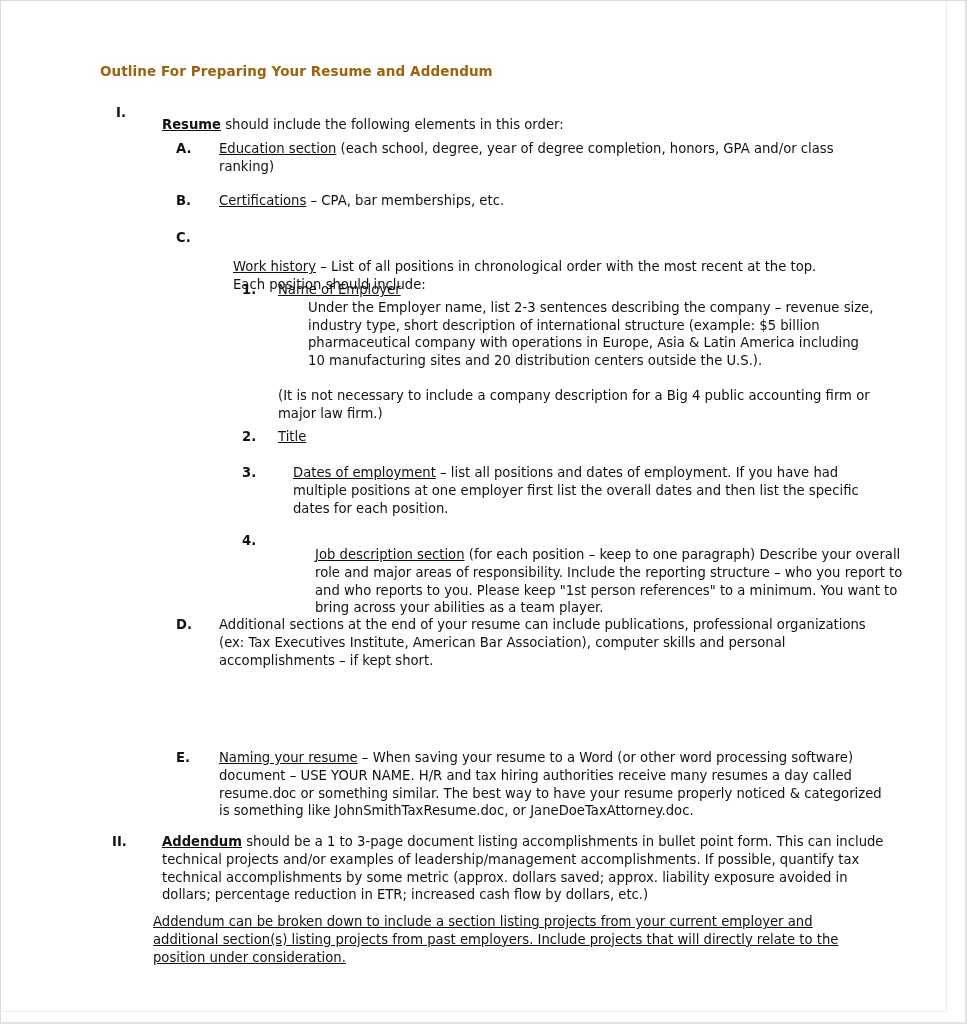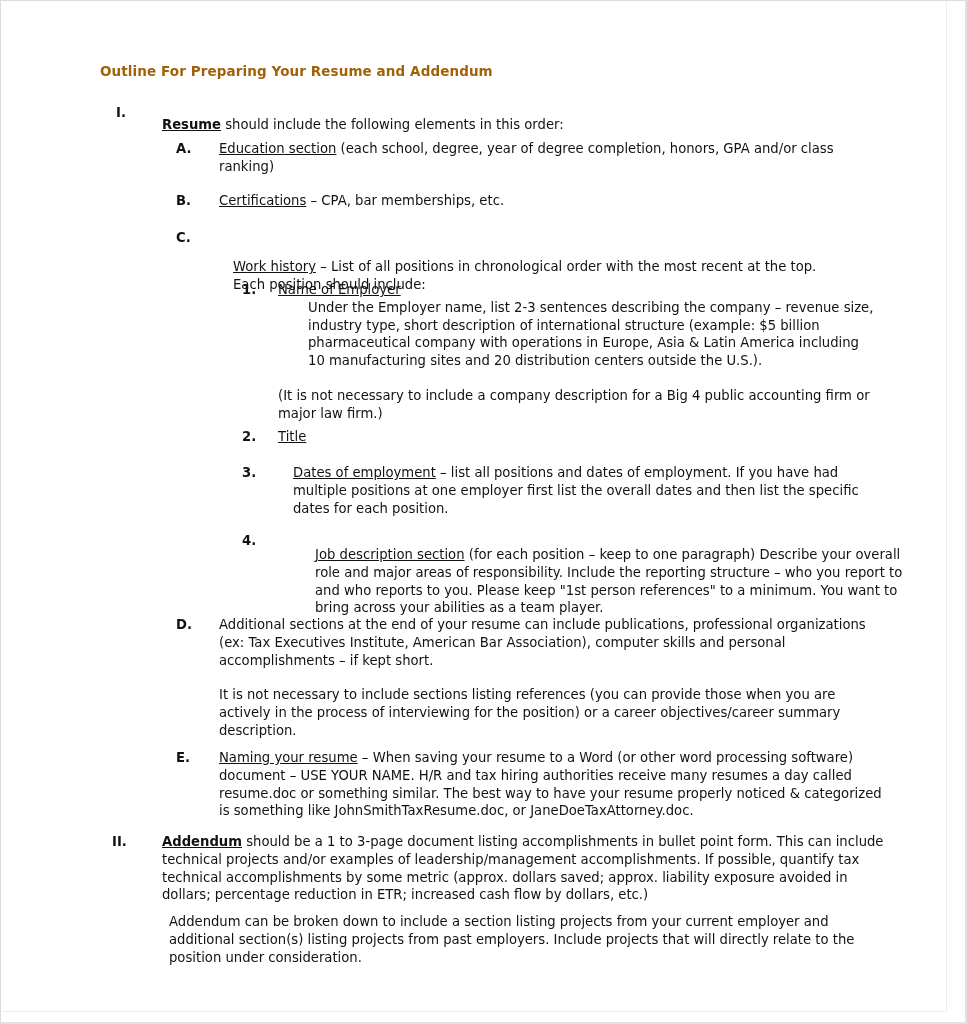--- a/index.html
+++ b/index.html
@@ -136,32 +136,31 @@
       <div class="marker" style="left:241px; top:531px;">4.</div>
 
       <div class="block lvl3" style="left:277px; top:545px; width:610px;margin-left:37px;">
         <span class="u">Job description section</span><span> (for each position – keep to one paragraph) Describe your overall role and major areas of responsibility. Include the reporting structure – who you report to and who reports to you. Please keep "1st person references" to a minimum. You want to bring across your abilities as a team player.</span>
       </div>
 
       <div class="marker" style="left:175px; top:615px;">D.</div>
 
       <div class="block lvl2" style="left:218px; top:615px; width:662px;">
         <p class="para">Additional sections at the end of your resume can include publications, professional organizations (ex: Tax Executives Institute, American Bar Association), computer skills and personal accomplishments – if kept short.</p>
-        <p class="para">It is not necessary to include sections listing references (you can provide those when you are actively in the process of interviewing for the position) or a career objectives/career summary description.</p>
       </div>
 
       <div class="marker" style="left:175px; top:748px;">E.</div>
 
       <div class="block lvl2" style="left:218px; top:748px; width:665px;">
         <span class="u">Naming your resume</span><span> – When saving your resume to a Word (or other word processing software) document – USE YOUR NAME. H/R and tax hiring authorities receive many resumes a day called resume.doc or something similar. The best way to have your resume properly noticed &amp; categorized is something like JohnSmithTaxResume.doc, or JaneDoeTaxAttorney.doc.</span>
       </div>
 
       <div class="marker" style="left:111px; top:832px;">II.</div>
 
       <div class="block" style="left:161px; top:832px; width:723px;">
         <span class="bu">Addendum</span><span> should be a 1 to 3-page document listing accomplishments in bullet point form. This can include technical projects and/or examples of leadership/management accomplishments. If possible, quantify tax technical accomplishments by some metric (approx. dollars saved; approx. liability exposure avoided in dollars; percentage reduction in ETR; increased cash flow by dollars, etc.)</span>
       </div>
 
-      <div class="block" style="left:168px; top:912px; width:710px;">Addendum can be broken down to include a section listing projects from your current employer and additional section(s) listing projects from past employers. Include projects that will directly relate to the position under consideration.</div>
+      <div class="block" style="left:152px; top:912px; width:710px;text-decoration:underline;">Addendum can be broken down to include a section listing projects from your current employer and additional section(s) listing projects from past employers. Include projects that will directly relate to the position under consideration.</div>
 
     </div>
   </div>
 </div>
 
 </body></html>

